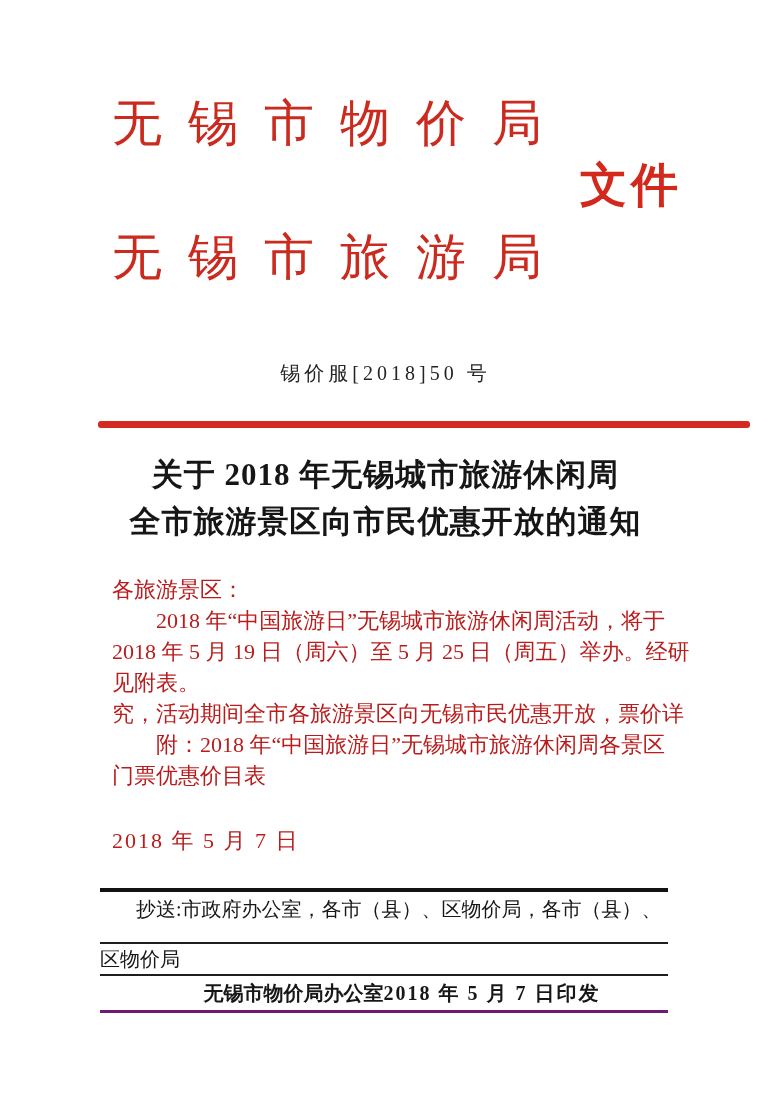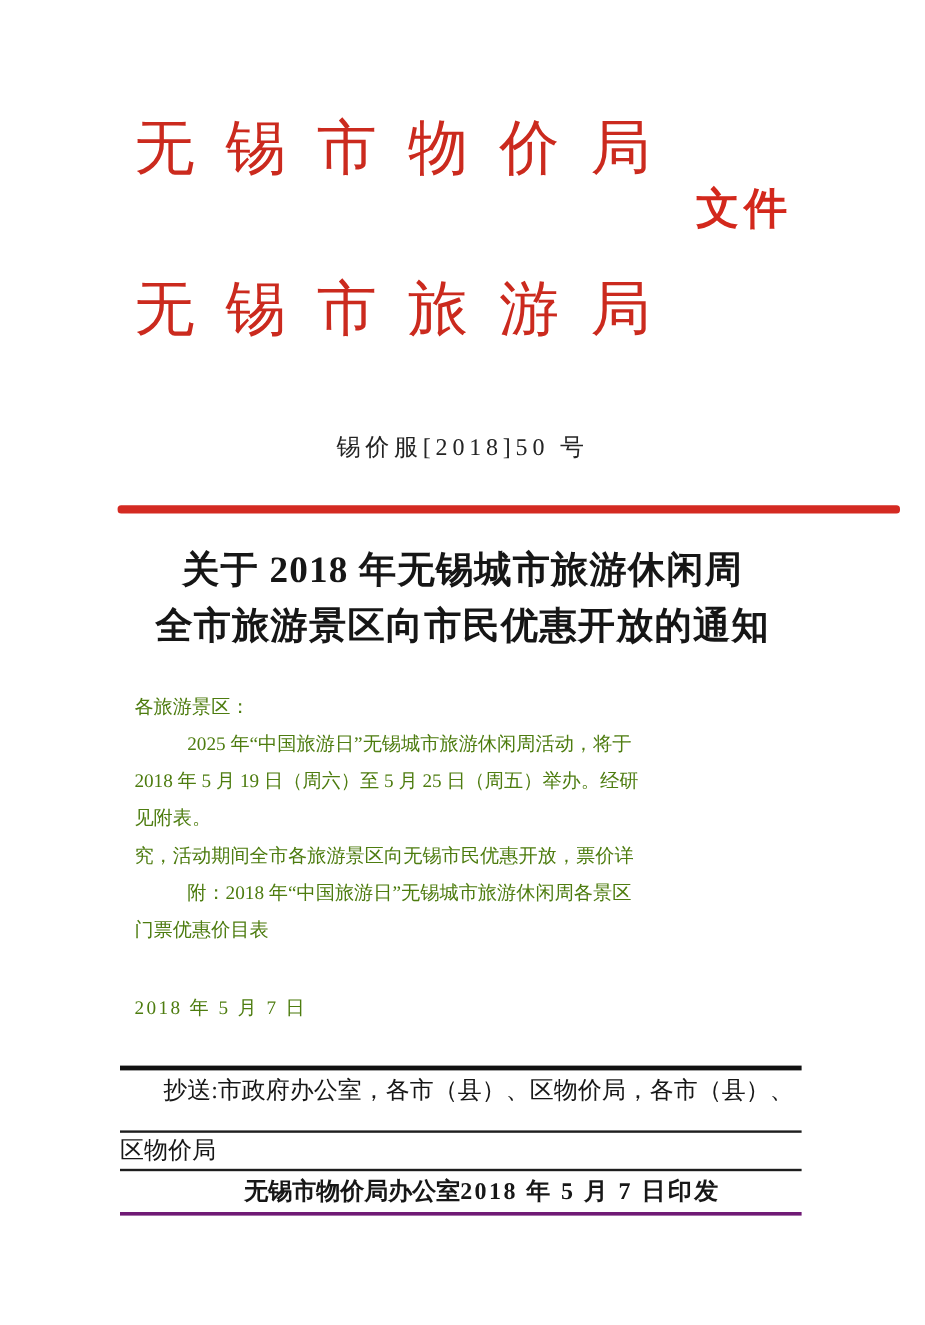--- a/index.html
+++ b/index.html
@@ -31,23 +31,23 @@
     line-height: 56px;
     letter-spacing: 26px;
     white-space: nowrap;
     font-weight: 500;
   }
   .issuer-1 { top: 95px; }
   .issuer-2 { top: 229px; }
   .doc-type {
     position: absolute;
     left: 580px;
-    top: 144px;
+    top: 155px;
     color: var(--doctype-red);
-    font-size: 36px;
+    font-size: 47px;
     line-height: 60px;
     font-weight: 700;
     letter-spacing: 4px;
     white-space: nowrap;
   }
 
   
   .doc-number {
     position: absolute;
     left: 0;
@@ -85,23 +85,23 @@
     letter-spacing: 1px;
     color: #161616;
   }
 
   
   .body-block {
     position: absolute;
     left: 112px;
     top: 574px;
     width: 560px;
-    font-size: 16px;
+    font-size: 22px;
     line-height: 31px;
-    color: #4d7c0f;
+    color: #b91c1c;
   }
   .body-line { white-space: nowrap; }
   .indent { text-indent: 44px; }
   .doc-date {
     margin-top: 34px;
     text-align: left;
     padding-right: 60px;
     white-space: nowrap;
     letter-spacing: 2px;
   }
@@ -154,21 +154,21 @@
 
   <div class="title">
     <div>关于 2018 年无锡城市旅游休闲周</div>
     <div>全市旅游景区向市民优惠开放的通知</div>
   </div>
 
   <div class="body-block">
     <div class="body-line">各旅游景区：</div>
 
     <div>
-      <div class="body-line indent">2025 年“中国旅游日”无锡城市旅游休闲周活动，将于</div>
+      <div class="body-line indent">2018 年“中国旅游日”无锡城市旅游休闲周活动，将于</div>
       <div class="body-line">2018 年 5 月 19 日（周六）至 5 月 25 日（周五）举办。经研</div>
       <div class="body-line">见附表。</div>
       <div class="body-line">究，活动期间全市各旅游景区向无锡市民优惠开放，票价详</div>
     </div>
 
     <div>
       <div class="body-line indent">附：2018 年“中国旅游日”无锡城市旅游休闲周各景区</div>
       <div class="body-line">门票优惠价目表</div>
     </div>
 

